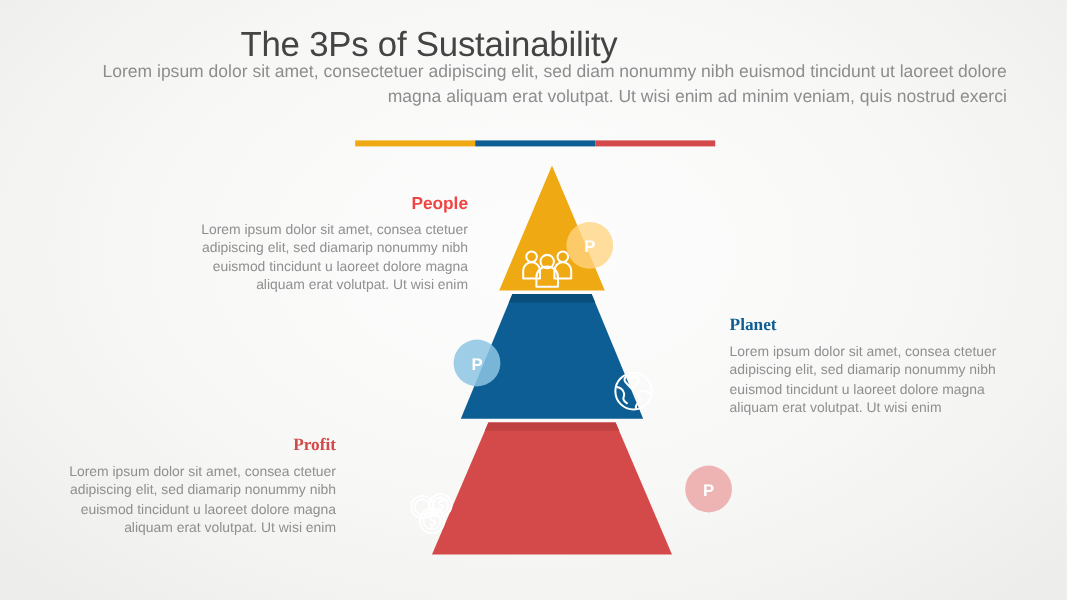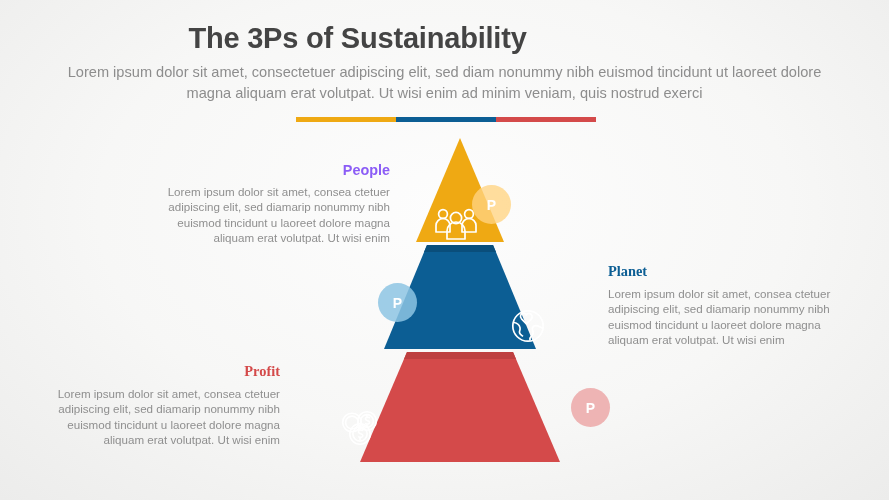--- a/index.html
+++ b/index.html
@@ -20,30 +20,30 @@
   }
 
   
   .title {
     position: absolute;
     left: 0;
     top: 22px;
     width: 715px;
     text-align: center;
     font-size: 29px;
-    font-weight: bold;
+    font-weight: normal;
     color: #444444;
     letter-spacing: -0.2px;
   }
   .subtitle {
     position: absolute;
     left: 50px;
-    top: 62px;
+    top: 50px;
     width: 789px;
-    text-align: center;
+    text-align: right;
     font-size: 14.6px;
     line-height: 21px;
     color: #8d8d8d;
   }
 
   
   .divider {
     position: absolute;
     left: 296px;
     top: 117px;
@@ -188,21 +188,21 @@
       <path d="M23.5 21.4 c-2.8-1.3 -5 0.6 -3.6 2.4 1 1.2 3.5 0.9 3.9 2.5 0.4 1.5 -1.7 2.8 -4 1.6" stroke-linecap="round"></path>
       <path d="M21 19.2 v1.6 M21 29.2 v1.6" stroke-linecap="round"></path>
     </svg>
   </div>
 
   <div class="badge badge-people">P</div>
   <div class="badge badge-planet">P</div>
   <div class="badge badge-profit">P</div>
 
   <div class="block block-people">
-    <p class="head" style="color: #8b5cf6;">People</p>
+    <p class="head" style="color: #ef4444;">People</p>
     <p class="body">Lorem ipsum dolor sit amet, consea ctetuer adipiscing elit, sed diamarip nonummy nibh euismod tincidunt u laoreet dolore magna aliquam erat volutpat. Ut wisi enim</p>
   </div>
 
   <div class="block block-planet">
     <p class="head" style="color: rgb(12, 94, 148); font-family: Liberation Serif, serif;">Planet</p>
     <p class="body">Lorem ipsum dolor sit amet, consea ctetuer adipiscing elit, sed diamarip nonummy nibh euismod tincidunt u laoreet dolore magna aliquam erat volutpat. Ut wisi enim</p>
   </div>
 
   <div class="block block-profit">
     <p class="head" style="color: rgb(212, 74, 74); font-family: Liberation Serif, serif;">Profit</p>

